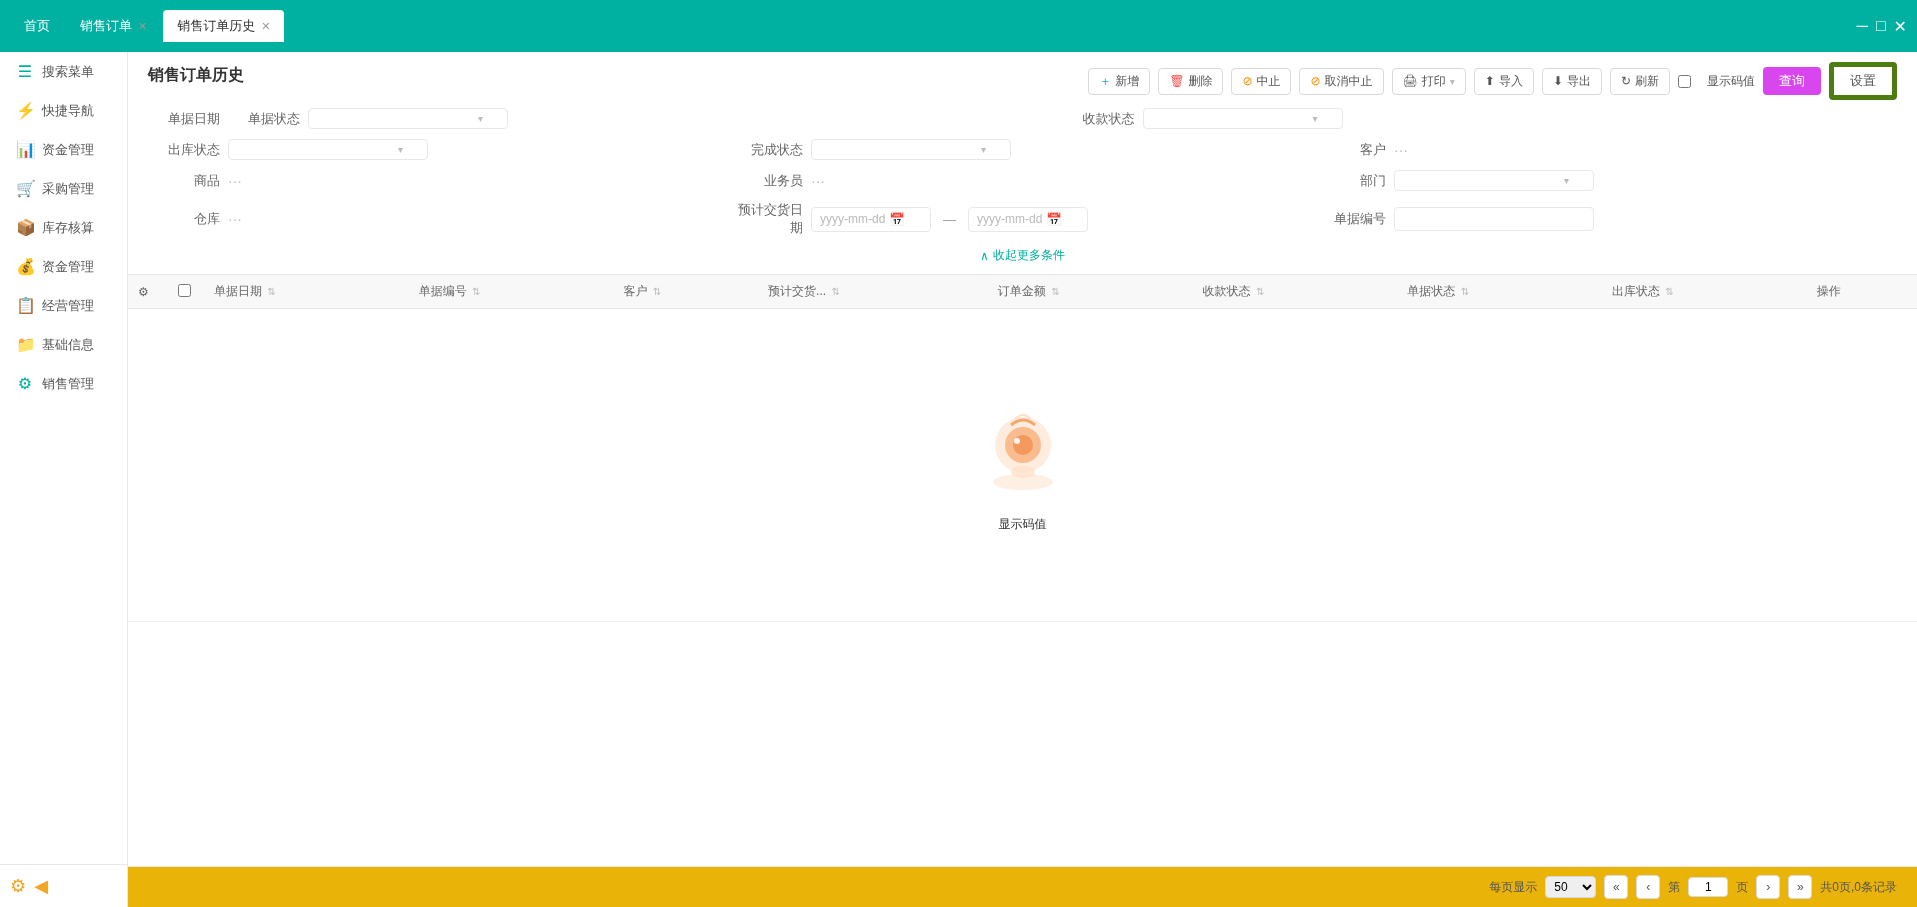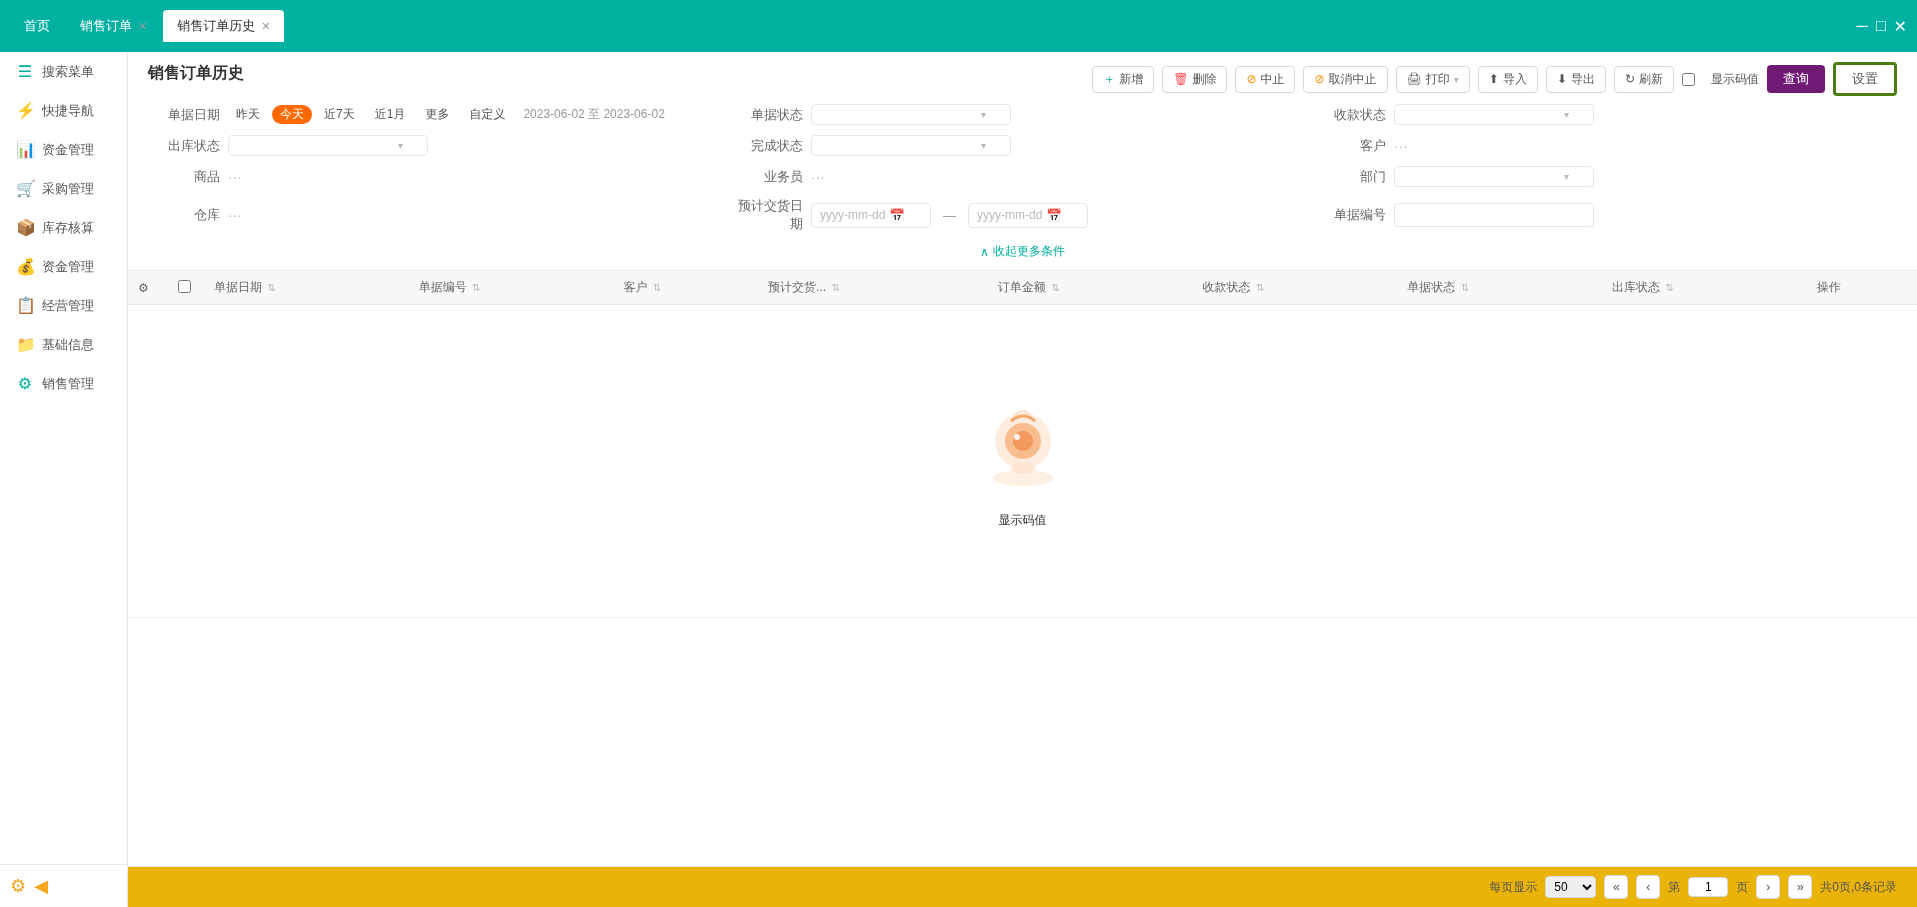--- a/index.html
+++ b/index.html
@@ -22,22 +22,22 @@
     .sidebar { width: 128px; background: #fff; border-right: 1px solid #e8e8e8; display: flex; flex-direction: column; flex-shrink: 0; }
     .sidebar-item { display: flex; align-items: center; gap: 8px; padding: 10px 16px; cursor: pointer; font-size: 13px; color: #555; }
     .sidebar-item .icon { font-size: 16px; color: #00b0a0; width: 18px; text-align: center; }
     .sidebar-bottom { margin-top: auto; display: flex; padding: 10px; gap: 8px; border-top: 1px solid #e8e8e8; }
     .sidebar-bottom .icon { font-size: 18px; color: #f5a623; cursor: pointer; }
 
     
     .content { flex: 1; display: flex; flex-direction: column; overflow: hidden; background: #f5f5f5; }
     .page-title { font-size: 16px; font-weight: bold; color: #333; margin-bottom: 12px; }
     .toolbar-btn { display: flex; align-items: center; gap: 4px; padding: 4px 10px; border: 1px solid #d9d9d9; border-radius: 4px; cursor: pointer; font-size: 12px; color: #555; background: #fff; }
-    .btn-primary { background: #701a75; color: #fff; border: none; border-radius: 4px; padding: 5px 16px; cursor: pointer; font-size: 13px; text-align: right; }
-    .btn-secondary { background: #fff; color: #555; border: 3px solid #4d7c0f; border-radius: 4px; padding: 5px 16px; cursor: pointer; font-size: 13px; }
+    .btn-primary { background: #d946ef; color: #fff; border: none; border-radius: 4px; padding: 5px 16px; cursor: pointer; font-size: 13px; text-align: right; }
+    .btn-secondary { background: #fff; color: #555; border: 5px solid #4d7c0f; border-radius: 4px; padding: 5px 16px; cursor: pointer; font-size: 13px; }
     .display-cb { display: flex; align-items: center; gap: 16px; font-size: 12px; color: #555; cursor: pointer; }
     .display-cb input { cursor: pointer; }
     .filter-row { display: flex; align-items: center; margin-bottom: 10px; gap: 0; }
     .filter-label { width: 80px; color: #666; font-size: 13px; text-align: right; padding-right: 8px; flex-shrink: 0; }
     .filter-control { flex: 1; display: flex; align-items: center; gap: 6px; }
     .date-tags { display: flex; gap: 4px; align-items: center; }
     .date-tag { padding: 1px 8px; border-radius: 10px; font-size: 12px; cursor: pointer; color: #555; }
     .date-tag.active { background: #ff6a00; color: #fff; }
     .date-range { font-size: 12px; color: #999; margin-left: 4px; }
     .select-box { border: 1px solid #e8e8e8; border-radius: 4px; padding: 4px 24px 4px 8px; font-size: 12px; color: #555; background: #fff; cursor: pointer; position: relative; min-width: 140px; display: flex; align-items: center; justify-content: space-between; }
@@ -183,31 +183,20 @@
           </label>
           <button class="btn-primary">查询</button>
           <button class="btn-secondary">设置</button>
         </div>
       </div>
 
       <div style="padding:0 20px 10px;background:#fff;">
 
         <div class="filter-row">
           <span class="filter-label">单据日期</span>
-          <div class="filter-control">
-            <div class="date-tags">
-              <span class="date-tag">昨天</span>
-              <span class="date-tag active">今天</span>
-              <span class="date-tag">近7天</span>
-              <span class="date-tag">近1月</span>
-              <span class="date-tag">更多</span>
-              <span class="date-tag">自定义</span>
-            </div>
-            <span class="date-range">2023-06-02 至 2023-06-02</span>
-          </div>
           <span class="filter-label">单据状态</span>
           <div class="filter-control">
             <div class="select-box" style="min-width:200px;">
               <span></span>
               <span class="arrow">▾</span>
             </div>
           </div>
           <span class="filter-label">收款状态</span>
           <div class="filter-control">
             <div class="select-box" style="min-width:200px;">

